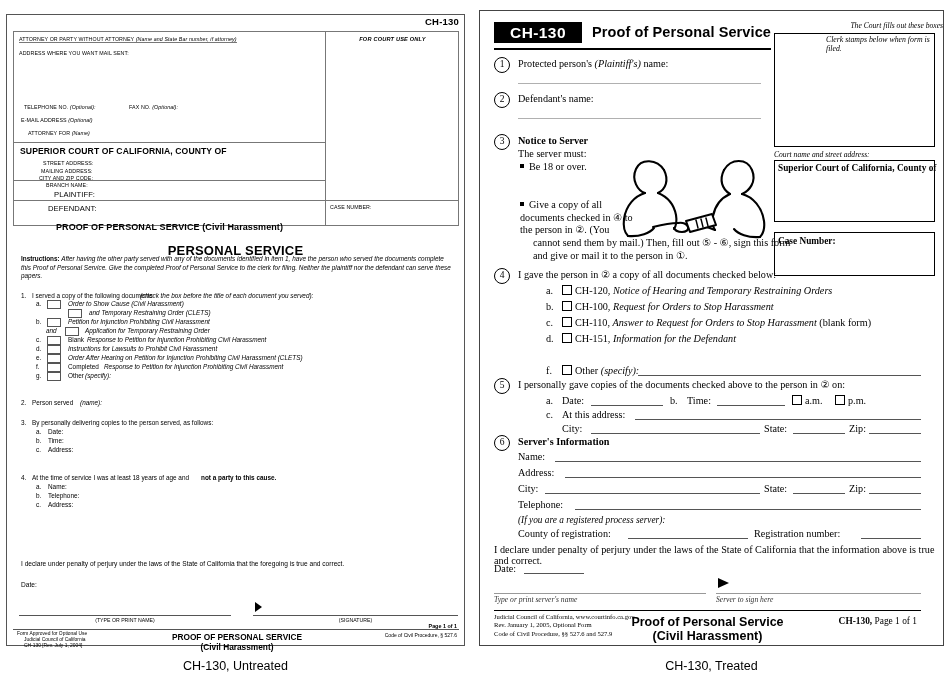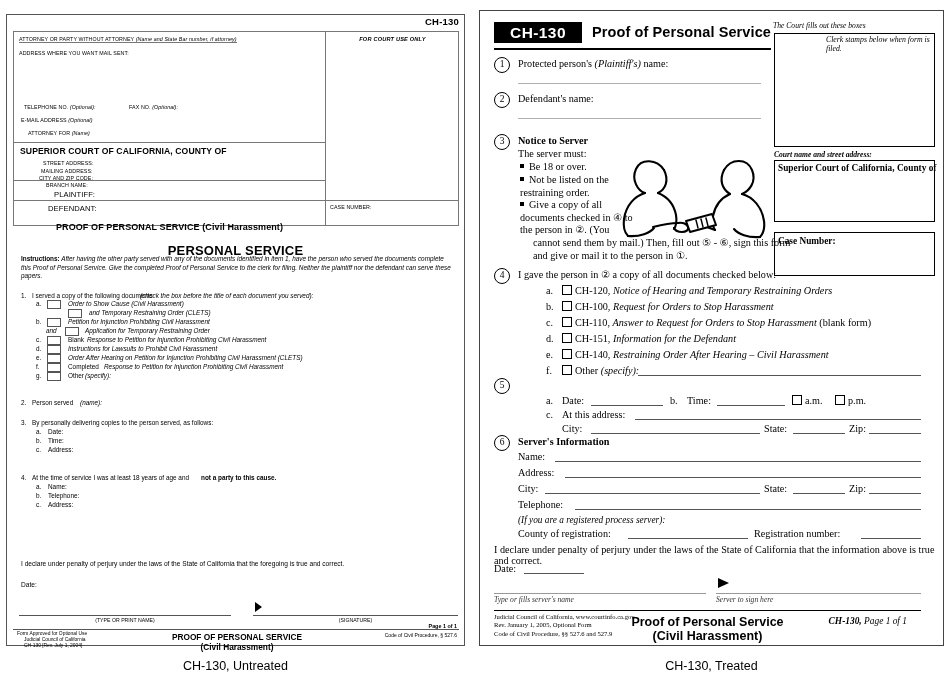--- a/index.html
+++ b/index.html
@@ -112,26 +112,26 @@
   .r-bold{font-weight:bold;}
   .bullet{
     display:inline-block;width:4px;height:4px;background:#000;
     vertical-align:2px;margin-right:5px;
   }
   .r-cbx{
     display:inline-block;width:8px;height:8px;border:0.9px solid #000;
     vertical-align:-1px;background:#fff;margin-right:3px;
   }
   .court-note{
-    position:absolute;width:170px;text-align:left;
+    position:absolute;width:170px;text-align:right;
     font-size:7.6px;font-style:italic;
   }
   .stampbox{position:absolute;border:1.2px solid #000;box-sizing:border-box;background:#fff;}
   .stamp-txt{position:absolute;font-size:7.8px;font-style:italic;padding-left:48px;}
-  .box-lab{position:absolute;font-size:7.6px;font-style:italic;font-weight:bold;}
+  .box-lab{position:absolute;font-size:7.6px;font-style:italic;}
   .box-hdr{position:absolute;font-size:9.3px;font-weight:bold;}
   .arrow-r{
     position:absolute;width:0;height:0;
     border-left:11px solid #000;border-top:5px solid transparent;border-bottom:5px solid transparent;
   }
   .r-sigl{position:absolute;height:0.9px;background:#999;}
   .r-siglab{position:absolute;font-size:7.6px;font-style:italic;color:#333;}
   .r-footl{position:absolute;font-size:6.6px;line-height:8.4px;}
   .r-footm{
     position:absolute;text-align:center;
@@ -355,23 +355,20 @@
 
       <div class="circ" style="left:14px;top:81px;">2</div>
       <div class="r-lab" style="left:38px;top:82px;">Defendant's name:</div>
       <div class="r-ul" style="left:38px;top:107px;width:243px;"></div>
 
       <div class="circ" style="left:14px;top:123px;">3</div>
       <div class="r-lab r-bold" style="left:38px;top:124px;">Notice to Server</div>
       <div class="r-lab" style="left:38px;top:137px;">The server must:</div>
       <div class="r-lab" style="left:40px;top:150px;width:120px;">
         <span class="bullet"></span><span>Be 18 or over.</span>
-      </div>
-      <div class="r-lab" style="left:40px;top:163px;width:118px;line-height:12.5px;">
-        <span class="bullet"></span><span>Not be listed on the restraining order.</span>
       </div>
       <div class="r-lab" style="left:53px;top:226px;">cannot send them by mail.) Then, fill out ⑤ - ⑥, sign this form</div>
       <div class="r-lab" style="left:40px;top:188px;width:122px;line-height:12.5px;">
         <span class="bullet"></span><span>Give a copy of all documents checked in ④ to the person in ②. (You</span>
       </div>
       <div class="r-lab" style="left:53px;top:239px;">and give or mail it to the person in ①.</div>
 
       <div style="position:absolute;left:140px;top:128px;">
         <svg width="150" height="100" viewBox="0 0 150 100">
           <g fill="none" stroke="#000" stroke-width="2.1" stroke-linecap="round" stroke-linejoin="round">
@@ -420,29 +417,27 @@
       </div>
       <div class="r-lab" style="left:66px;top:290px;">
         <span style="display:inline-block;width:16px;">b.</span><span class="r-cbx"></span><span>CH-100, </span><i>Request for Orders to Stop Harassment</i>
       </div>
       <div class="r-lab" style="left:66px;top:306px;">
         <span style="display:inline-block;width:16px;">c.</span><span class="r-cbx"></span><span>CH-110, </span><i>Answer to Request for Orders to Stop Harassment</i><span> (blank form)</span>
       </div>
       <div class="r-lab" style="left:66px;top:322px;">
         <span style="display:inline-block;width:16px;">d.</span><span class="r-cbx"></span><span>CH-151, </span><i>Information for the Defendant</i>
       </div>
-      <div class="r-lab" style="left:66px;top:338px;">
-        <span style="display:inline-block;width:16px;">e.</span><span class="r-cbx"></span><span>CH-140, </span><i>Restraining Order After Hearing – Civil Harassment</i>
-      </div>
       <div class="r-lab" style="left:66px;top:354px;">
         <span style="display:inline-block;width:16px;">f.</span><span class="r-cbx"></span><span>Other </span><i>(specify):</i>
       </div>
       <div class="r-ulk" style="left:158px;top:364px;width:283px;"></div>
 
       <div class="circ" style="left:14px;top:367px;">5</div>
+      <div class="r-lab" style="left:38px;top:368px;">I personally gave copies of the documents checked above to the person in ② on:</div>
 
       <div class="r-lab" style="left:66px;top:384px;">a.</div>
       <div class="r-lab" style="left:82px;top:384px;">Date:</div>
       <div class="r-ulk" style="left:111px;top:394px;width:72px;"></div>
 
       <div class="r-lab" style="left:190px;top:384px;">b.</div>
       <div class="r-lab" style="left:207px;top:384px;">Time:</div>
       <div class="r-ulk" style="left:237px;top:394px;width:68px;"></div>
 
       <div class="r-lab" style="left:312px;top:384px;">
@@ -489,39 +484,39 @@
       <div class="r-lab" style="left:274px;top:517px;">Registration number:</div>
       <div class="r-ulk" style="left:381px;top:527px;width:60px;"></div>
 
       <div class="r-lab" style="left:14px;top:533px;">I declare under penalty of perjury under the laws of the State of California that the information above is true and correct.</div>
       <div class="r-lab" style="left:14px;top:552px;">Date:</div>
       <div class="r-ulk" style="left:44px;top:562px;width:60px;"></div>
 
       <div class="arrow-r" style="left:238px;top:567px;"></div>
 
       <div class="r-sigl" style="left:14px;top:582px;width:212px;"></div>
-      <div class="r-siglab" style="left:14px;top:584px;">Type or fills server's name</div>
+      <div class="r-siglab" style="left:14px;top:584px;">Type or print server's name</div>
 
       <div class="r-sigl" style="left:236px;top:582px;width:205px;"></div>
       <div class="r-siglab" style="left:236px;top:584px;">Server to sign here</div>
 
       <div style="position:absolute;left:14px;top:599px;width:427px;height:1.1px;background:#000;"></div>
 
       <div class="r-footl" style="left:14px;top:602px;">
         <div>Judicial Council of California, www.courtinfo.ca.gov</div>
         <div>Rev. January 1, 2005, Optional Form</div>
         <div>Code of Civil Procedure, §§ 527.6 and 527.9</div>
       </div>
 
       <div class="r-footm" style="left:135px;top:604px;width:185px;">
         <div>Proof of Personal Service</div>
         <div>(Civil Harassment)</div>
       </div>
 
-      <div class="r-footr" style="left:307px;top:605px;width:120px;font-style:italic;">
+      <div class="r-footr" style="left:317px;top:605px;width:120px;">
         <b>CH-130,</b><span> Page 1 of 1</span>
       </div>
     </div>
   </div>
 
   <div class="cap" style="left:6px;top:659px;width:459px;">CH-130, Untreated</div>
   <div class="cap" style="left:479px;top:659px;width:465px;">CH-130, Treated</div>
 
 </div>
 

